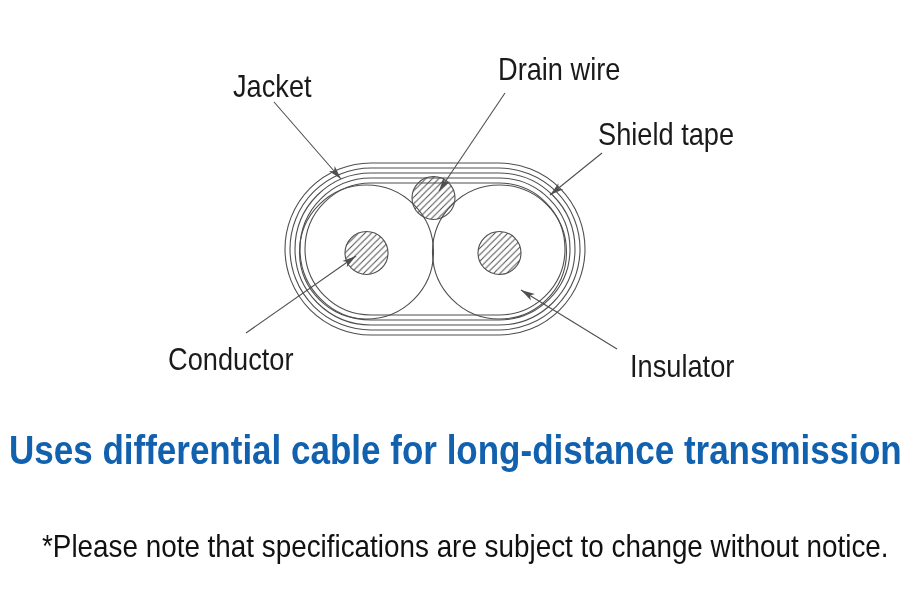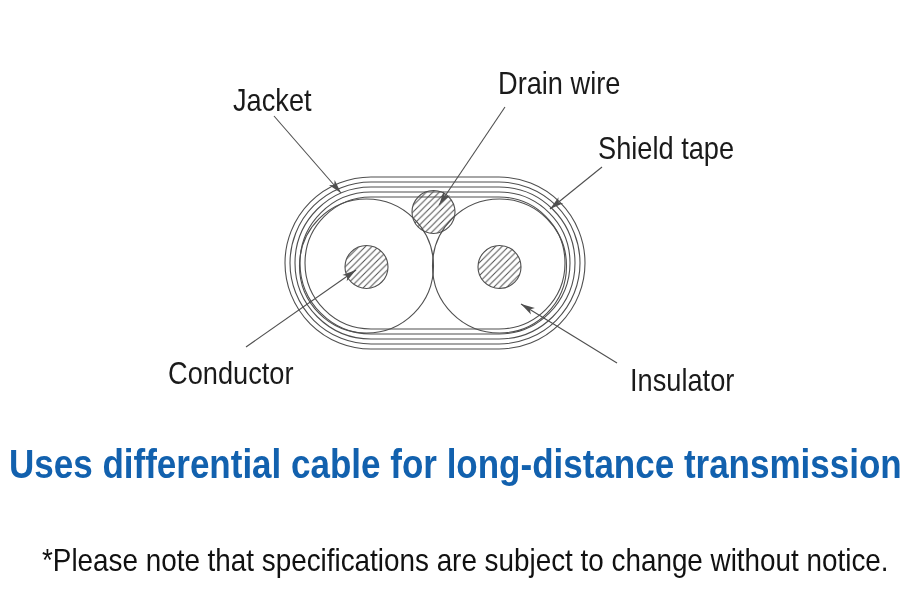--- a/index.html
+++ b/index.html
@@ -11,21 +11,21 @@
   }
   * { box-sizing: border-box; }
   html, body { margin: 0; padding: 0; }
   body {
     width: 920px; height: 606px;
     background: var(--c-background);
     font-family: "Liberation Sans", sans-serif;
     position: relative;
     overflow: hidden;
   }
-  .page { position: absolute; inset: 0; margin-top: 14px; }
+  .page { position: absolute; inset: 0; }
 
   svg.diagram {
     position: absolute; left: 0; top: 0;
     width: 920px; height: 606px;
     display: block;
   }
   .stroke { stroke: var(--c-line); fill: none; stroke-width: 1.1; }
   .hatchfill { stroke: var(--c-line); fill: url(#hatch); stroke-width: 1.1; }
   .hatchline { stroke: var(--c-line); stroke-width: 1; fill: none; }
   .arrowhead { fill: var(--c-line); stroke: none; }

